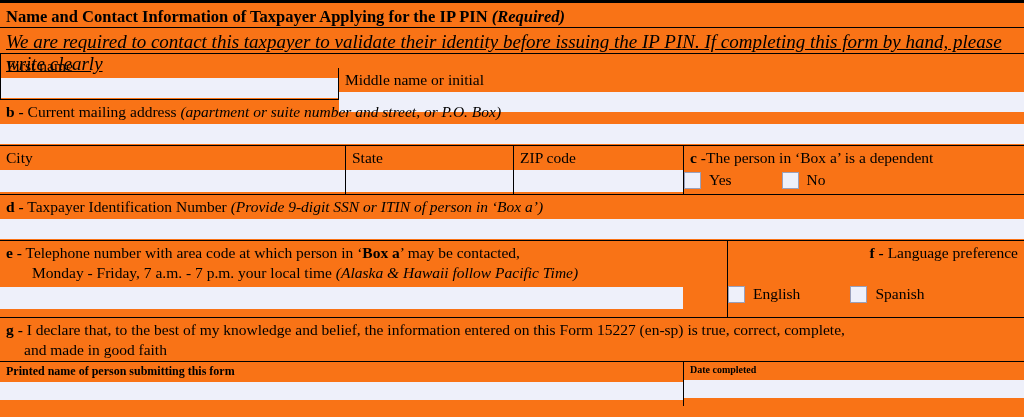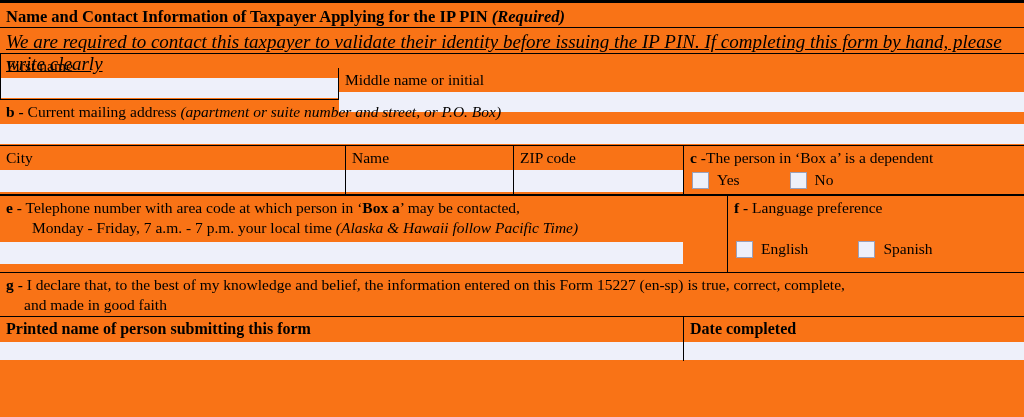--- a/index.html
+++ b/index.html
@@ -70,21 +70,20 @@
   .cell {
     box-sizing: border-box;
     position: relative;
   }
   .vsep {
     border-left: 1px solid #000000;
   }
   .checkline {
     display: flex;
     align-items: center;
-    padding-left: 8px;
     gap: 8px;
   }
   .checkbox {
     width: 17px;
     height: 17px;
     border: 1px solid #9aa0bb;
     background: #eef0fa;
     display: inline-block;
     box-sizing: border-box;
   }
@@ -136,21 +135,21 @@
     <div class="field" style="height:20px;margin-top:2px;"></div>
   </div>
   <div class="rule-thin"></div>
 
   <div class="flexrow" style="height:48px;">
     <div class="cell" style="width:345px;">
       <div class="label">City</div>
       <div class="field" style="height:22px;margin-top:2px;"></div>
     </div>
     <div class="cell vsep" style="width:168px;">
-      <div class="label">Name</div>
+      <div class="label">State</div>
       <div class="field" style="height:22px;margin-top:2px;"></div>
     </div>
     <div class="cell vsep" style="width:170px;">
       <div class="label">ZIP code</div>
       <div class="field" style="height:22px;margin-top:2px;"></div>
     </div>
     <div class="cell vsep" style="flex:1;">
       <div class="label">
         <span class="bold">c -</span><span>The person in ‘Box a’ is a dependent</span>
       </div>
@@ -158,35 +157,43 @@
         <span class="checkbox"></span>
         <span class="chk-label">Yes</span>
         <span class="gap"></span>
         <span class="checkbox"></span>
         <span class="chk-label">No</span>
       </div>
     </div>
   </div>
   <div class="rule-thin"></div>
 
+  <div class="row" style="height:45px;">
+    <div class="label">
+      <span class="bold">d -</span>
+      <span>Taxpayer Identification Number</span>
+      <span class="ital">(Provide 9-digit SSN or ITIN of person in ‘Box a’)</span>
+    </div>
+    <div class="field" style="height:20px;margin-top:2px;"></div>
+  </div>
   <div class="rule-thin"></div>
 
   <div class="flexrow" style="height:76px;gap:44px;">
     <div class="cell" style="width:683px;">
       <div class="label label-wrap">
         <span class="bold">e -</span>
         <span>Telephone number with area code at which person in ‘</span><span class="bold">Box a</span><span>’ may be contacted,</span>
       </div>
       <div class="label label-wrap" style="padding-left:32px;padding-top:0;">
         <span>Monday - Friday, 7 a.m. - 7 p.m. your local time</span>
         <span class="ital">(Alaska &amp; Hawaii follow Pacific Time)</span>
       </div>
       <div class="field" style="height:22px;margin-top:3px;"></div>
     </div>
-    <div class="cell vsep" style="flex:1;">
+    <div class="cell vsep" style="flex:1;text-align:right;">
       <div class="label">
         <span class="bold">f -</span>
         <span>Language preference</span>
       </div>
       <div class="checkline" style="margin-top:22px;">
         <span class="checkbox"></span>
         <span class="chk-label">English</span>
         <span class="gap"></span>
         <span class="checkbox"></span>
         <span class="chk-label">Spanish</span>
@@ -201,22 +208,22 @@
       <span>I declare that, to the best of my knowledge and belief, the information entered on this Form 15227 (en-sp) is true, correct, complete,</span>
     </div>
     <div class="label label-wrap" style="padding-left:24px;padding-top:0;">
       <span>and made in good faith</span>
     </div>
   </div>
   <div class="rule-thin"></div>
 
   <div class="flexrow" style="height:44px;">
     <div class="cell" style="width:683px;">
-      <div class="label bold" style="font-size:16px;">Printed name of person submitting this form</div>
+      <div class="label bold" style="font-size:12px;">Printed name of person submitting this form</div>
       <div class="field" style="height:18px;margin-top:2px;"></div>
     </div>
     <div class="cell vsep" style="flex:1;">
-      <div class="label bold" style="font-size:16px;">Date completed</div>
+      <div class="label bold" style="font-size:10px;">Date completed</div>
       <div class="field" style="height:18px;margin-top:2px;"></div>
     </div>
   </div>
 
 </div>
 
 </body></html>

